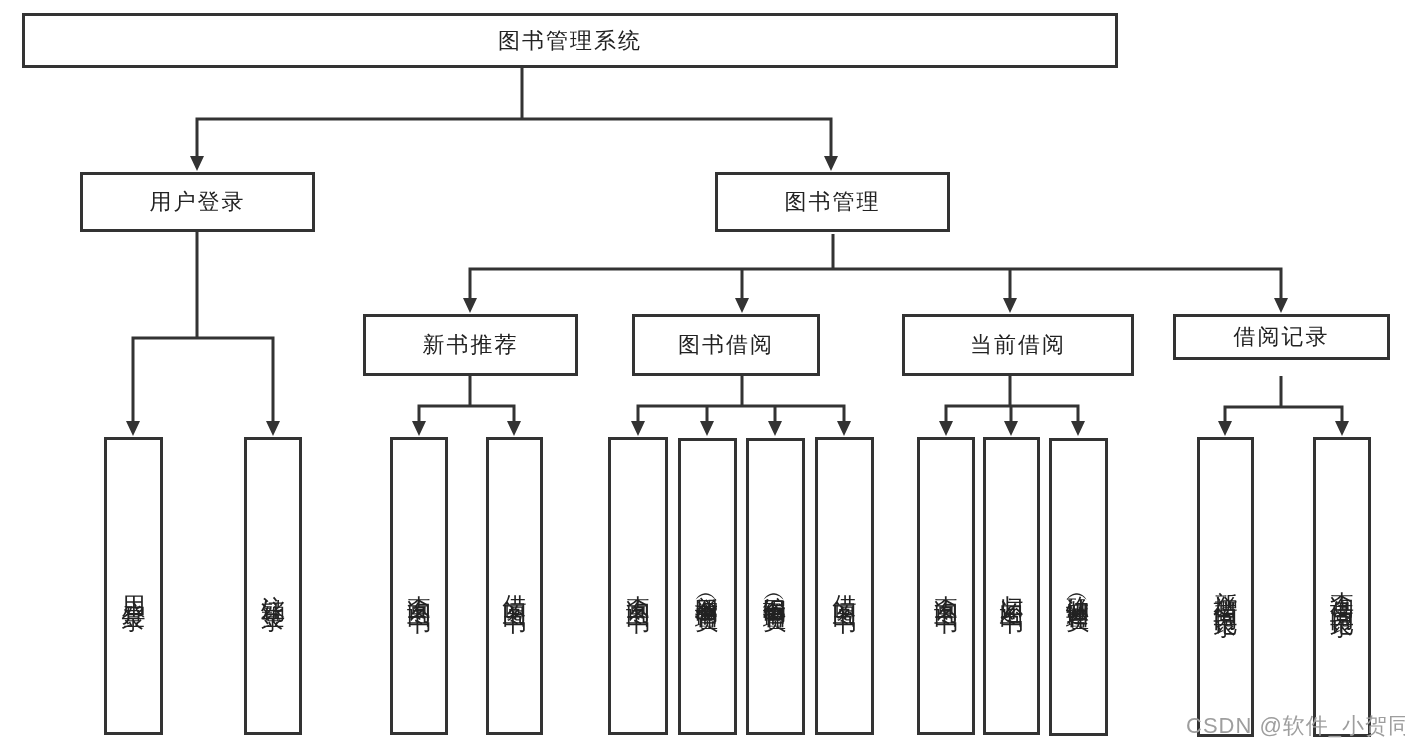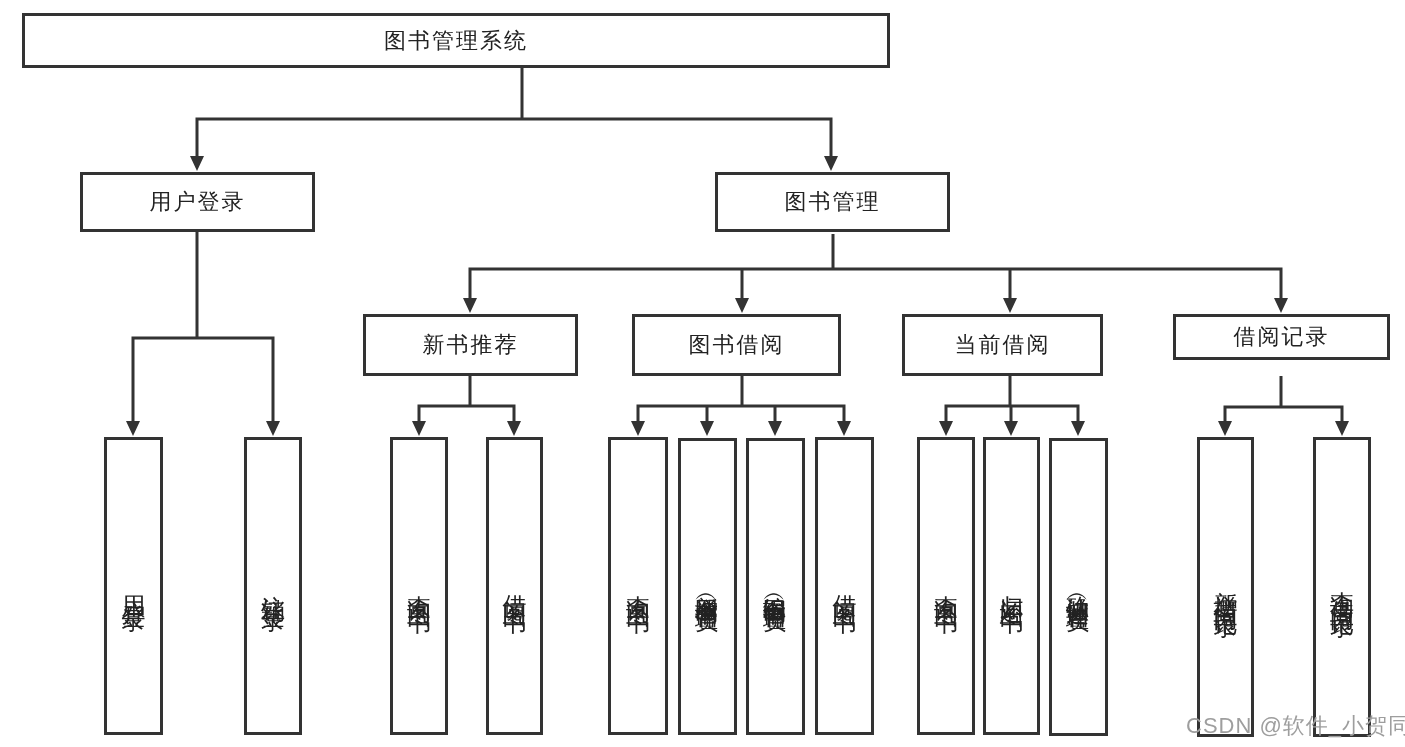--- a/index.html
+++ b/index.html
@@ -46,28 +46,28 @@
       M463 298 L477 298 L470 313 Z  M735 298 L749 298 L742 313 Z
       M1003 298 L1017 298 L1010 313 Z  M1274 298 L1288 298 L1281 313 Z
       M412 421 L426 421 L419 436 Z  M507 421 L521 421 L514 436 Z
       M631 421 L645 421 L638 436 Z  M700 421 L714 421 L707 436 Z
       M768 421 L782 421 L775 436 Z  M837 421 L851 421 L844 436 Z
       M939 421 L953 421 L946 436 Z  M1004 421 L1018 421 L1011 436 Z
       M1071 421 L1085 421 L1078 436 Z
       M1218 421 L1232 421 L1225 436 Z  M1335 421 L1349 421 L1342 436 Z"></path>
   </svg>
 
-  <div class="box h" style="left:22px;top:13px;width:868px;height:55px">图书管理系统</div>
+  <div class="box h" style="left:22px;top:13px;width:1096px;height:55px">图书管理系统</div>
 
   <div class="box h" style="left:80px;top:172px;width:235px;height:60px">用户登录</div>
   <div class="box h" style="left:715px;top:172px;width:235px;height:60px">图书管理</div>
 
   <div class="box h" style="left:363px;top:314px;width:215px;height:62px">新书推荐</div>
-  <div class="box h" style="left:632px;top:314px;width:209px;height:62px">图书借阅</div>
-  <div class="box h" style="left:902px;top:314px;width:201px;height:62px">当前借阅</div>
+  <div class="box h" style="left:632px;top:314px;width:188px;height:62px">图书借阅</div>
+  <div class="box h" style="left:902px;top:314px;width:232px;height:62px">当前借阅</div>
   <div class="box h" style="left:1173px;top:314px;width:217px;height:46px">借阅记录</div>
 
   <div class="box v" style="left:104px;top:437px;width:59px;height:298px">用户登录</div>
   <div class="box v" style="left:244px;top:437px;width:58px;height:298px">注销登录</div>
 
   <div class="box v" style="left:390px;top:437px;width:58px;height:298px">查询图书</div>
   <div class="box v" style="left:486px;top:437px;width:57px;height:298px">借阅图书</div>
 
   <div class="box v" style="left:608px;top:437px;width:60px;height:298px">查询图书</div>
   <div class="box v long" style="left:678px;top:438px;width:59px;height:297px">新增图书（管理员）</div>

